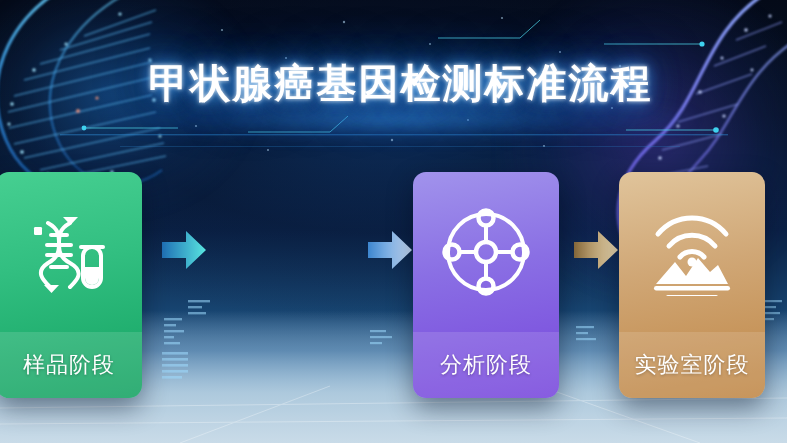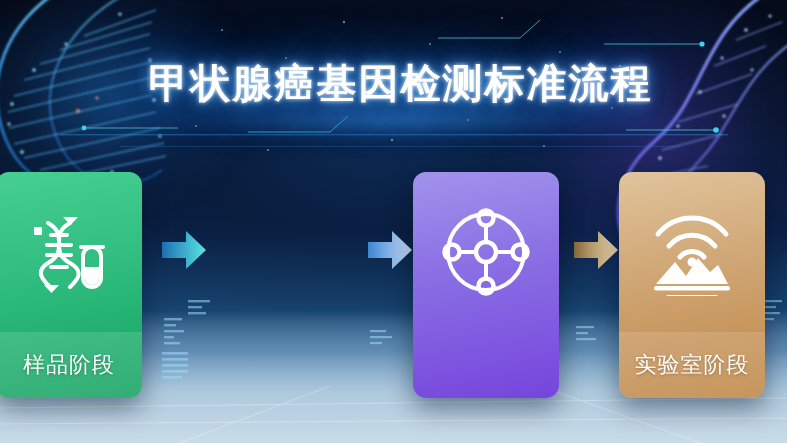--- a/index.html
+++ b/index.html
@@ -382,20 +382,23 @@
         </g>
         <g fill="none" stroke="#ffffff" stroke-width="4.5">
           <circle cx="44" cy="44" r="10"></circle>
           <circle cx="44" cy="10" r="7.5"></circle>
           <circle cx="44" cy="78" r="7.5"></circle>
           <circle cx="10" cy="44" r="7.5"></circle>
           <circle cx="78" cy="44" r="7.5"></circle>
         </g>
       </svg>
     </div>
+    <div class="footer">
+      <span>分析阶段</span>
+    </div>
   </div>
 
   <div class="card" id="card-report">
     <div class="icon-zone">
       <svg width="88" height="88" viewBox="0 0 88 88">
         <g stroke="#ffffff" fill="none" stroke-linecap="round" stroke-width="5">
           <path d="M10,26 A44,44 0 0 1 78,26"></path>
           <path d="M21,38 A30,30 0 0 1 67,38"></path>
           <path d="M32,49 A16,16 0 0 1 56,49"></path>
         </g>

